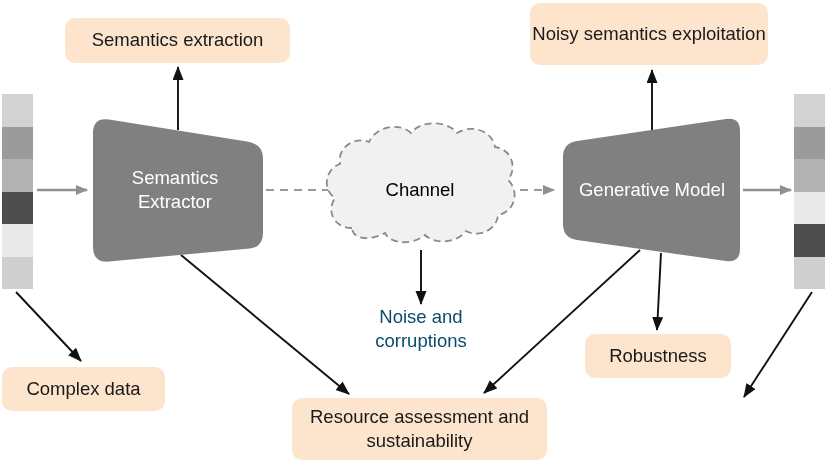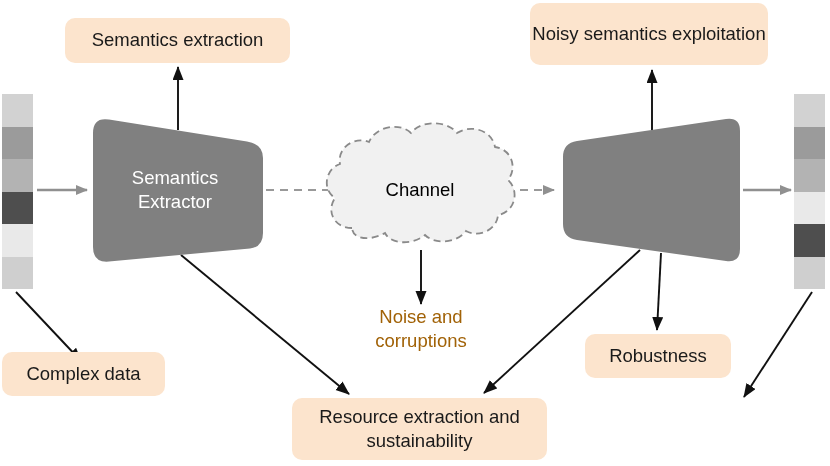--- a/index.html
+++ b/index.html
@@ -12,21 +12,21 @@
     position:absolute;z-index:3;background:var(--box-bg);border-radius:10px;
     display:flex;align-items:center;justify-content:center;text-align:center;
     color:#1a1a1a;font-size:18.5px;line-height:1.32;
   }
   .shape-label{
     position:absolute;z-index:3;display:flex;align-items:center;justify-content:center;
     text-align:center;color:#ffffff;font-size:18.5px;line-height:1.3;
   }
   .plain-label{
     position:absolute;z-index:3;display:flex;align-items:center;justify-content:center;
-    text-align:center;font-size:18.5px;line-height:1.32;color:#a16207;
+    text-align:center;font-size:18.5px;line-height:1.32;color:#0c4a6e;
   }
   .channel-label{color:#000000;}
   .bar{
     position:absolute;z-index:2;display:flex;flex-direction:column;
     width:31px;top:94px;height:195px;
   }
   .bar > div{flex:1;}
   :root{--box-bg:#fce4cd;}
 </style>
 </head>
@@ -91,23 +91,24 @@
   <div class="bar" style="left:794px;">
       <div style="background: rgb(210, 210, 210);"></div>
       <div style="background: rgb(155, 155, 155);"></div>
       <div style="background: rgb(179, 179, 179);"></div>
       <div style="background: rgb(233, 233, 233);"></div>
       <div style="background: rgb(78, 78, 78);"></div>
       <div style="background: rgb(207, 207, 207);"></div>
     </div>
 
   <div class="shape-label" style="left:100px;top:160px;width:150px;height:60px;">Semantics Extractor</div>
+  <div class="shape-label" style="left:576px;top:160px;width:152px;height:60px;">Generative Model</div>
   <div class="plain-label channel-label" style="left:370px;top:177px;width:100px;height:27px;">Channel</div>
 
   <div class="peach-box" style="left:530px;top:3px;width:238px;height:62px;">Noisy semantics exploitation</div>
   <div class="peach-box" style="left:65px;top:18px;width:225px;height:45px;">Semantics extraction</div>
-  <div class="peach-box" style="left:2px;top:352px;width:163px;height:44px;">Complex data</div>
-  <div class="peach-box" style="left:292px;top:398px;width:255px;height:62px;">Resource extraction and sustainability</div>
+  <div class="peach-box" style="left:2px;top:367px;width:163px;height:44px;">Complex data</div>
+  <div class="peach-box" style="left:292px;top:398px;width:255px;height:62px;">Resource assessment and sustainability</div>
   <div class="peach-box" style="left:585px;top:334px;width:146px;height:44px;">Robustness</div>
 
   <div class="plain-label" style="left:350px;top:303px;width:142px;height:52px;">Noise and corruptions</div>
 
 </div>
 
 </body></html>

